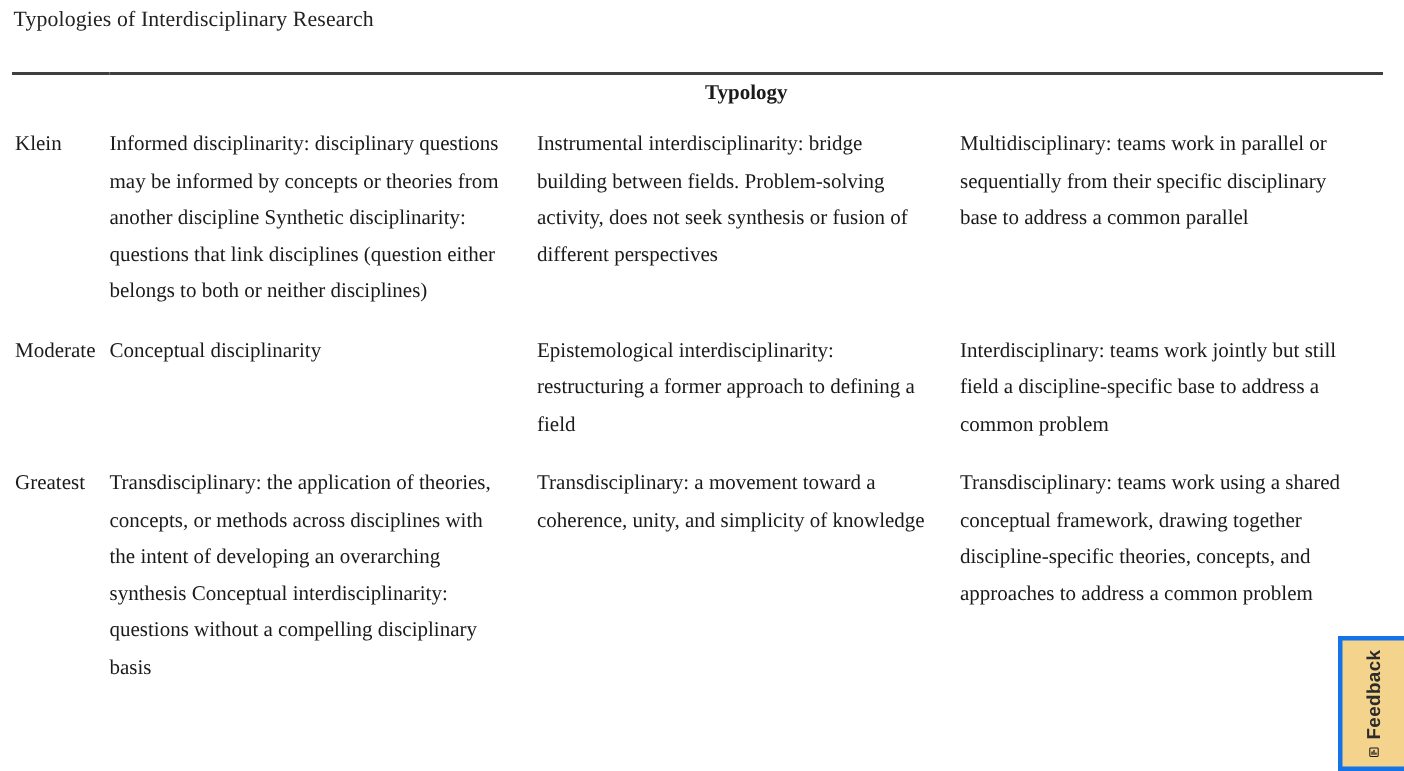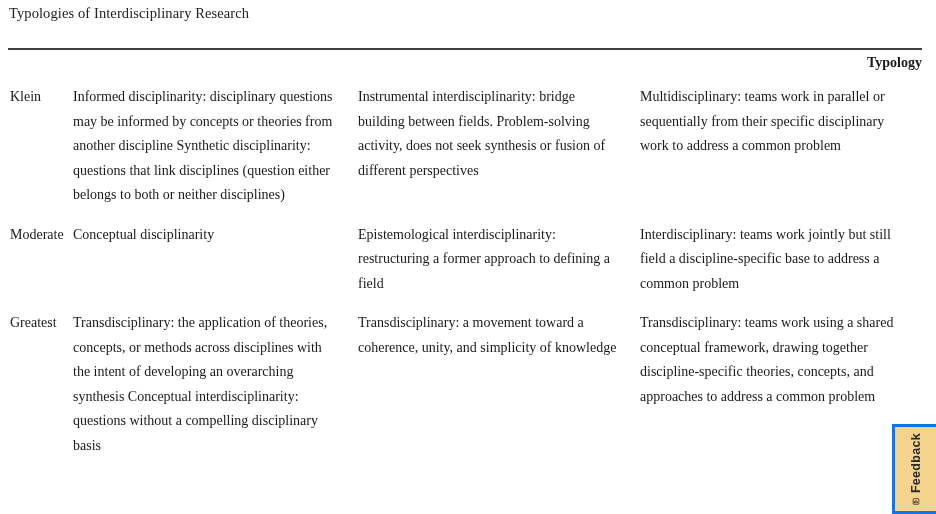--- a/index.html
+++ b/index.html
@@ -56,21 +56,21 @@
     height: 0;
     padding: 0;
     font-size: 0;
     line-height: 0;
   }
 
   tr.grouphdr td {
     padding: 5px 0 7px 0;
     font-weight: bold;
     font-size: 14px;
-    text-align: right;
+    text-align: center;
     vertical-align: bottom;
   }
   tr.grouphdr td.spacer { padding: 0; }
 
   tr.colhdr td {
     border-top: 1.5px solid #b4b4b4;
     border-bottom: 1.5px solid #9a9a9a;
     padding: 7px 0 8px 0;
     vertical-align: bottom;
     font-size: 14px;
@@ -171,21 +171,21 @@
         <td class="spacer"></td>
         <td colspan="3">Typology</td>
       </tr>
 
 
 
       <tr class="datarow">
         <td class="lvl">Klein</td>
         <td class="body-cell">Informed disciplinarity: disciplinary questions may be informed by concepts or theories from another discipline Synthetic disciplinarity: questions that link disciplines (question either belongs to both or neither disciplines)</td>
         <td class="body-cell">Instrumental interdisciplinarity: bridge building between fields. Problem-solving activity, does not seek synthesis or fusion of different perspectives</td>
-        <td class="body-cell">Multidisciplinary: teams work in parallel or sequentially from their specific disciplinary work to address a common problem</td>
+        <td class="body-cell">Multidisciplinary: teams work in parallel or sequentially from their specific disciplinary base to address a common parallel</td>
       </tr>
 
       <tr class="datarow">
         <td class="lvl">Moderate</td>
         <td class="body-cell">Conceptual disciplinarity</td>
         <td class="body-cell">Epistemological interdisciplinarity: restructuring a former approach to defining a field</td>
         <td class="body-cell">Interdisciplinary: teams work jointly but still field a discipline-specific base to address a common problem</td>
       </tr>
 
       <tr class="datarow">

